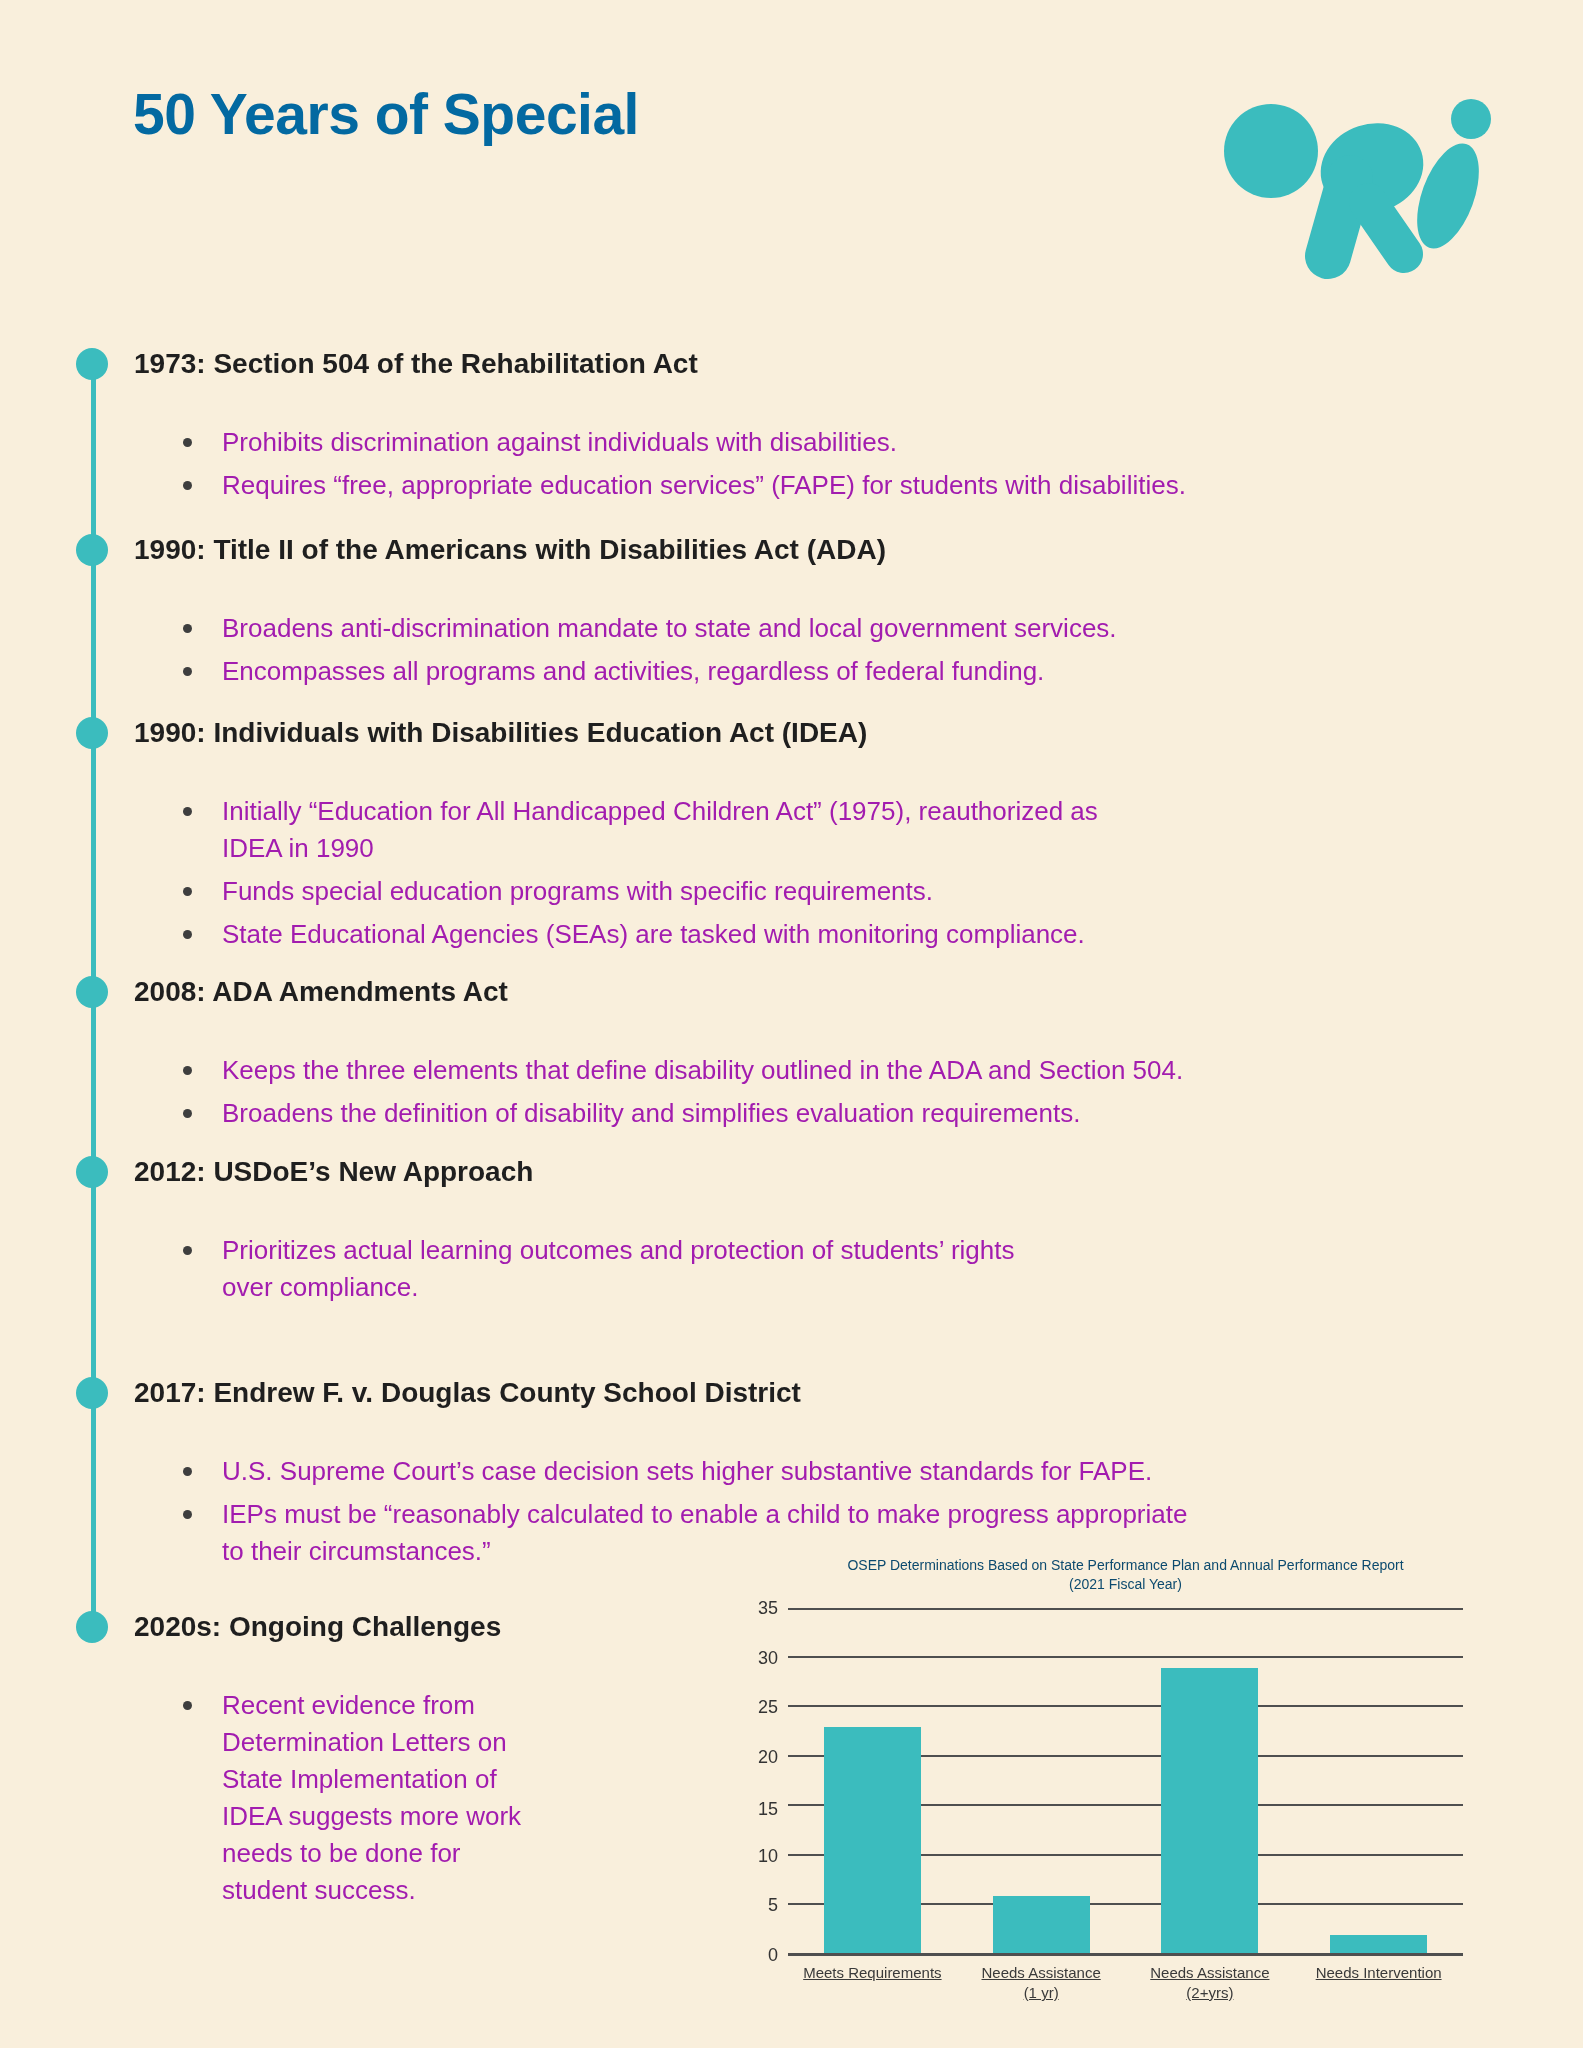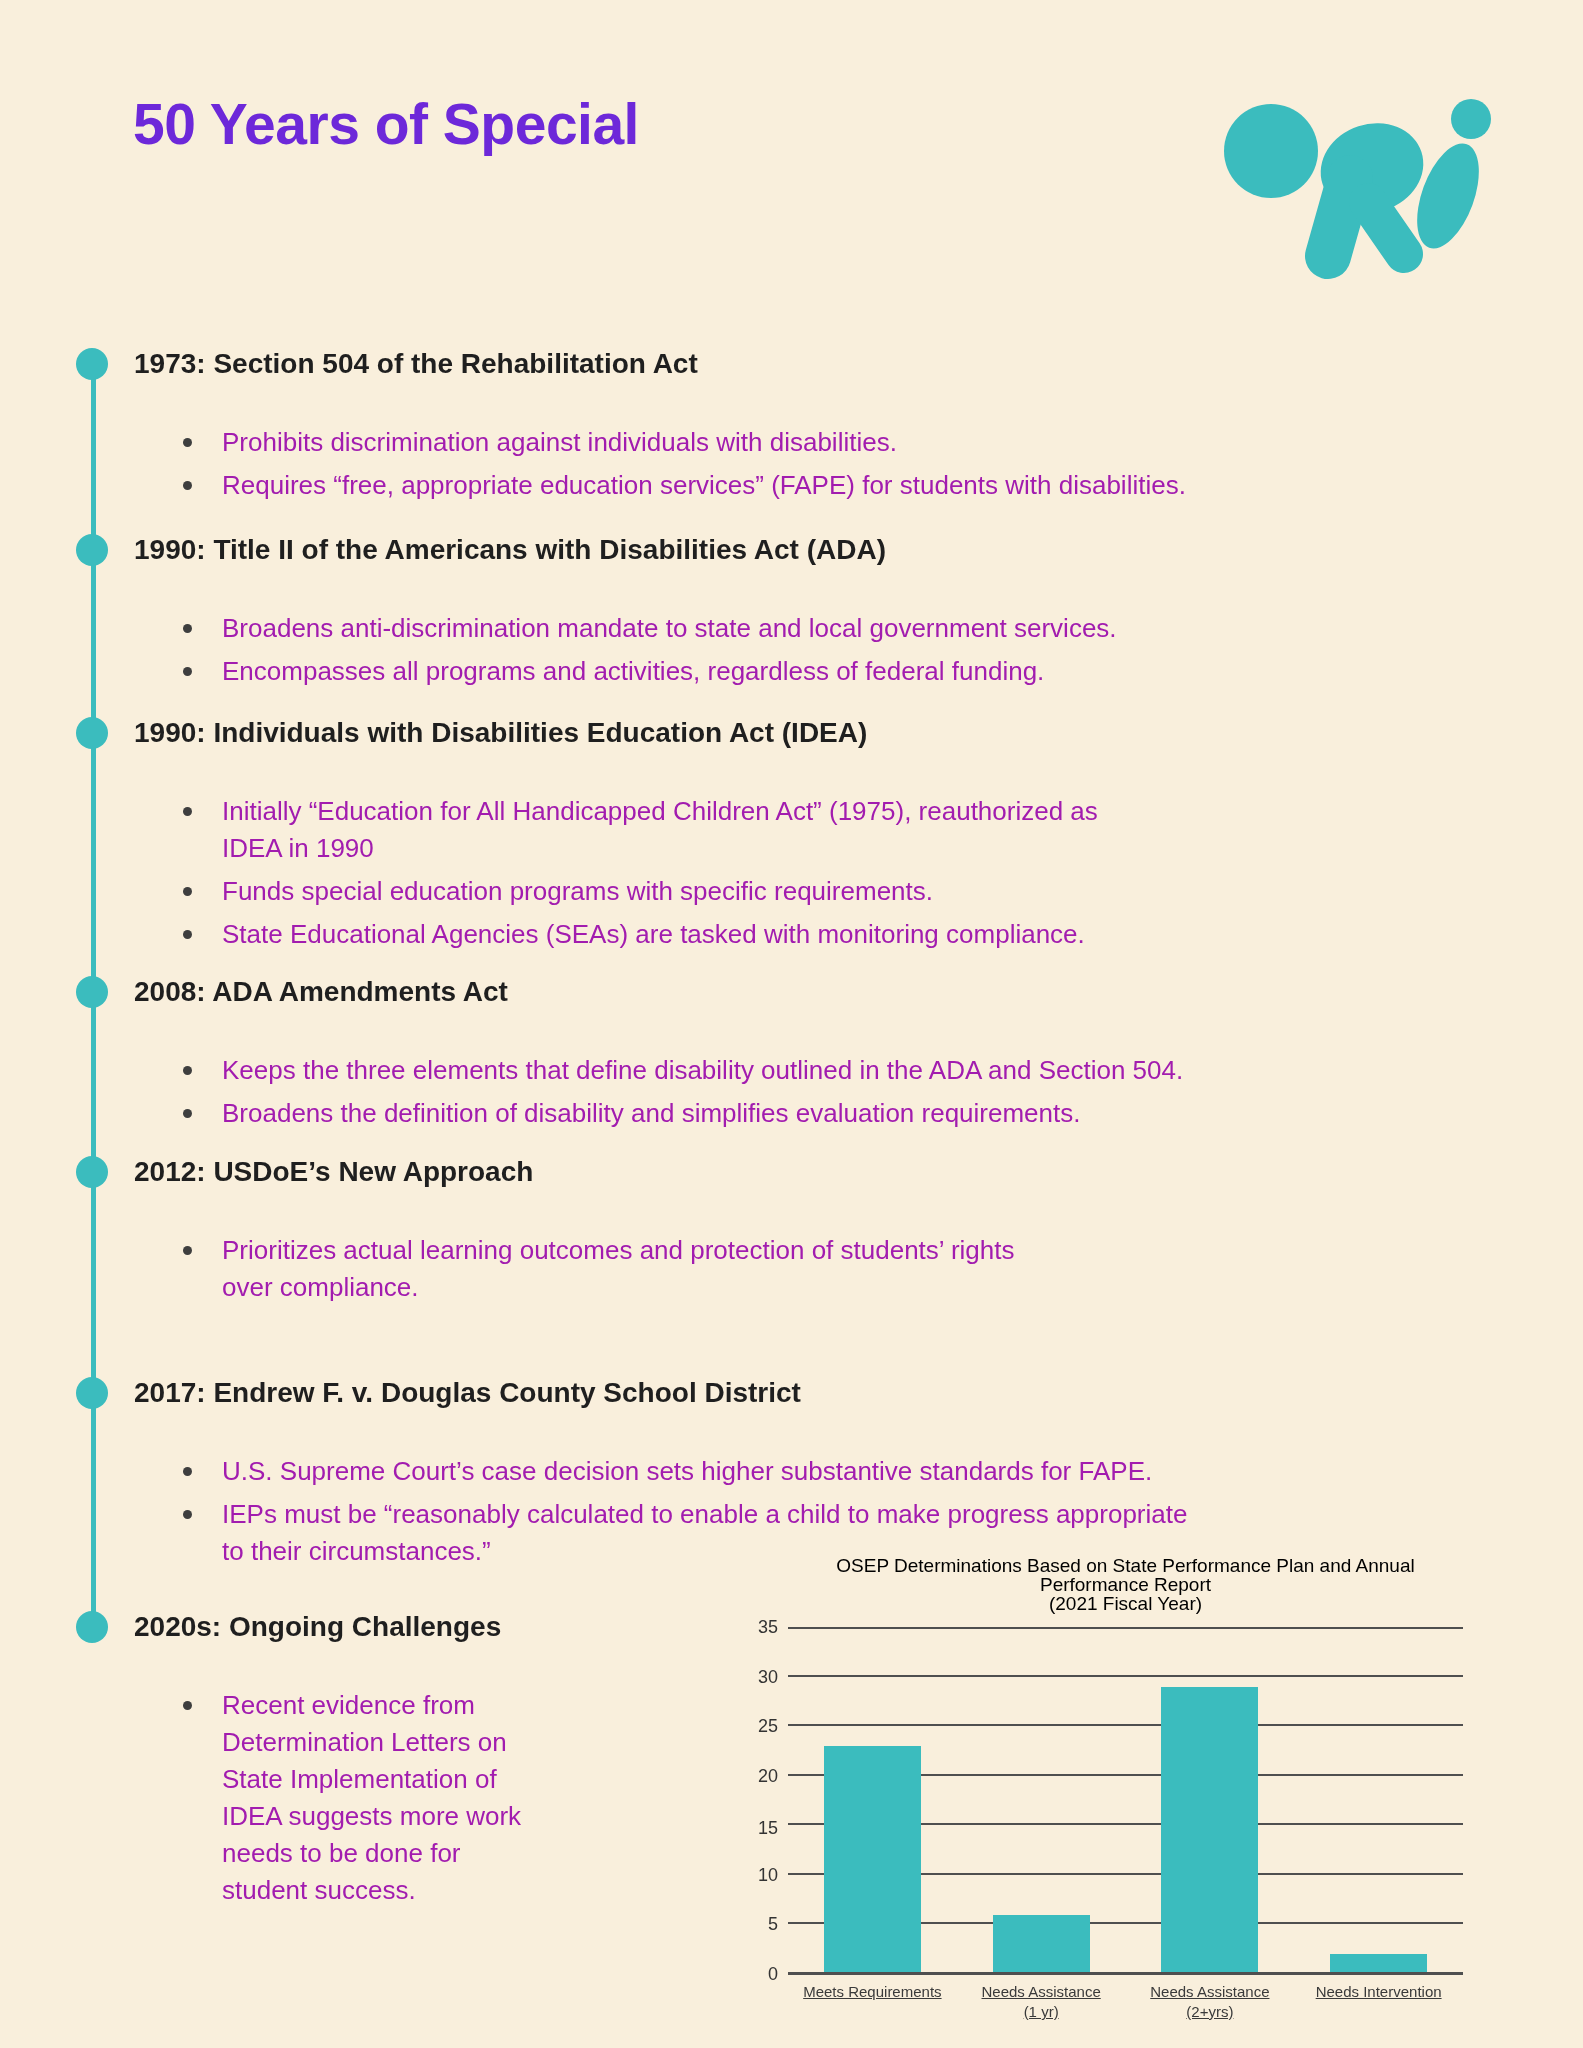--- a/index.html
+++ b/index.html
@@ -10,26 +10,26 @@
     width: 1583px;
     height: 2048px;
     background: #f9efdc;
     overflow: hidden;
   }
 
   
   .title {
     position: absolute;
     left: 133px;
-    top: 88px;
+    top: 78px;
     margin: 0;
     font-size: 57px;
     line-height: 72px;
     font-weight: 700;
-    color: #6d28d9;
+    color: #0369a1;
     letter-spacing: -0.5px;
   }
   .title span { display: block; }
 
   .logo-svg {
     position: absolute;
     left: 1200px;
     top: 70px;
   }
 
@@ -93,23 +93,23 @@
   .chart {
     position: absolute;
     left: 740px;
     top: 1556px;
     width: 780px;
   }
   .chart-title {
     margin-left: 48px;
     width: 675px;
     text-align: center;
-    font-size: 19px;
+    font-size: 14px;
     line-height: 19px;
-    color: #000000;
+    color: #0c4a6e;
   }
   .chart-plot {
     position: relative;
     margin-left: 48px;
     margin-top: 14px;
     width: 675px;
     height: 347px;
   }
   .gridline {
     position: absolute;

